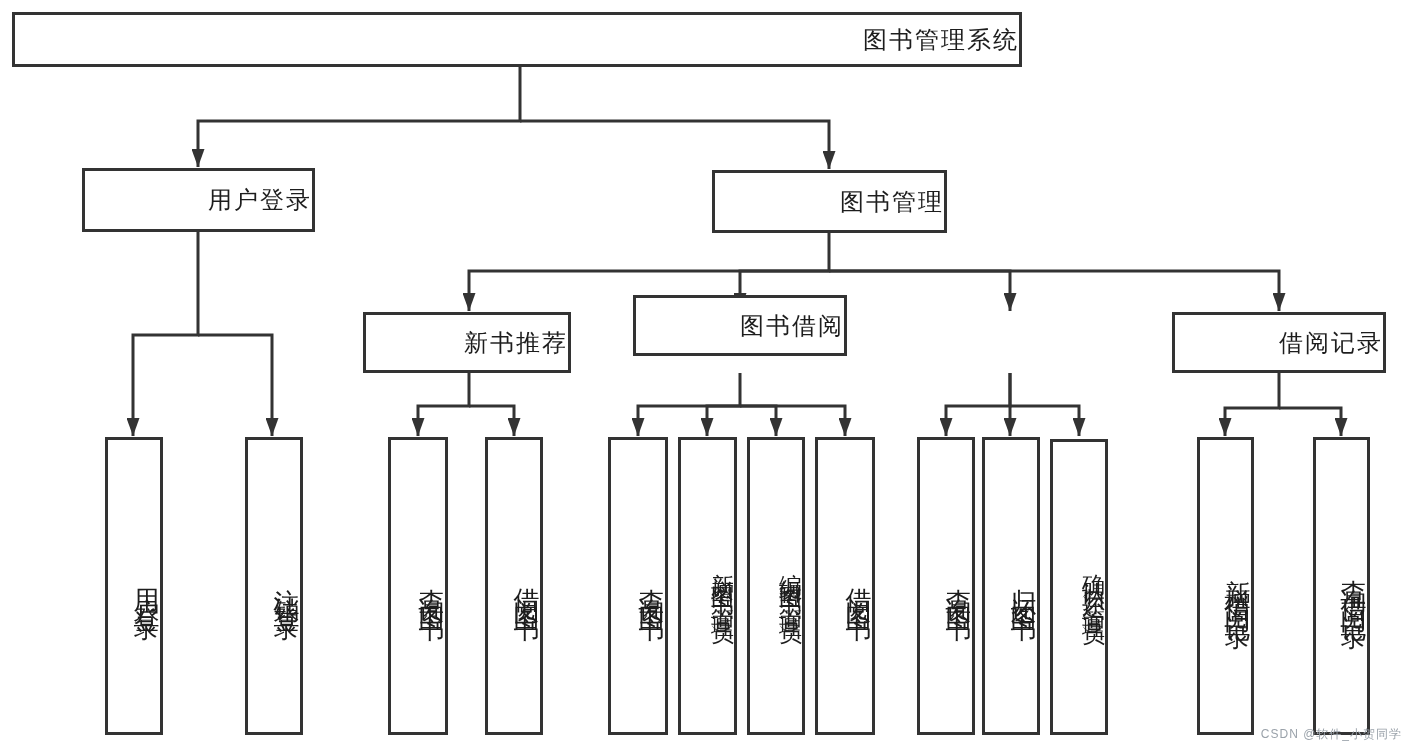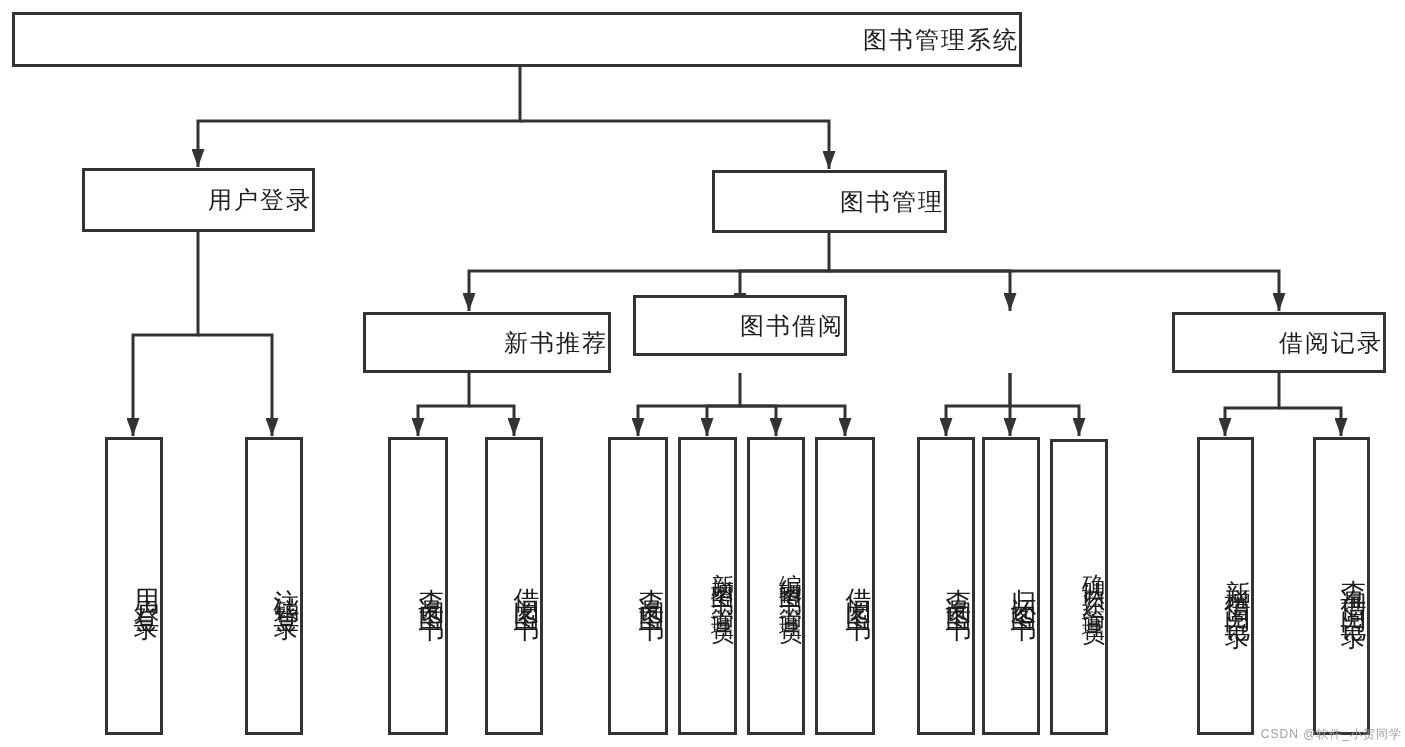--- a/index.html
+++ b/index.html
@@ -101,21 +101,21 @@
     <span>图书管理系统</span>
   </div>
 
   <div class="box h" style="left:82px;top:168px;width:233px;height:64px">
     <span>用户登录</span>
   </div>
   <div class="box h" style="left:712px;top:170px;width:235px;height:63px">
     <span>图书管理</span>
   </div>
 
-  <div class="box h" style="left:363px;top:312px;width:248px;height:61px">
+  <div class="box h" style="left:363px;top:312px;width:208px;height:61px">
     <span>新书推荐</span>
   </div>
   <div class="box h" style="left:633px;top:295px;width:214px;height:61px">
     <span>图书借阅</span>
   </div>
   <div class="box h" style="left:1172px;top:312px;width:214px;height:61px">
     <span>借阅记录</span>
   </div>
 
   <div class="box v" style="left:105px;top:437px;width:58px;height:298px">

